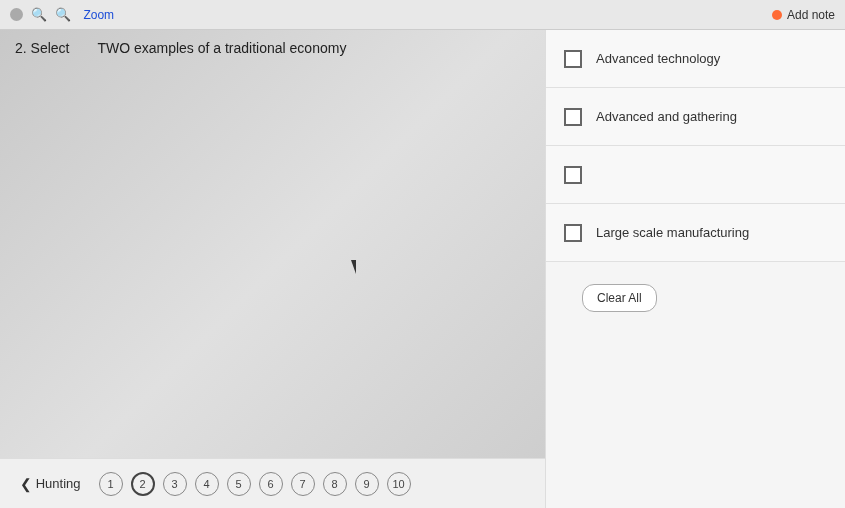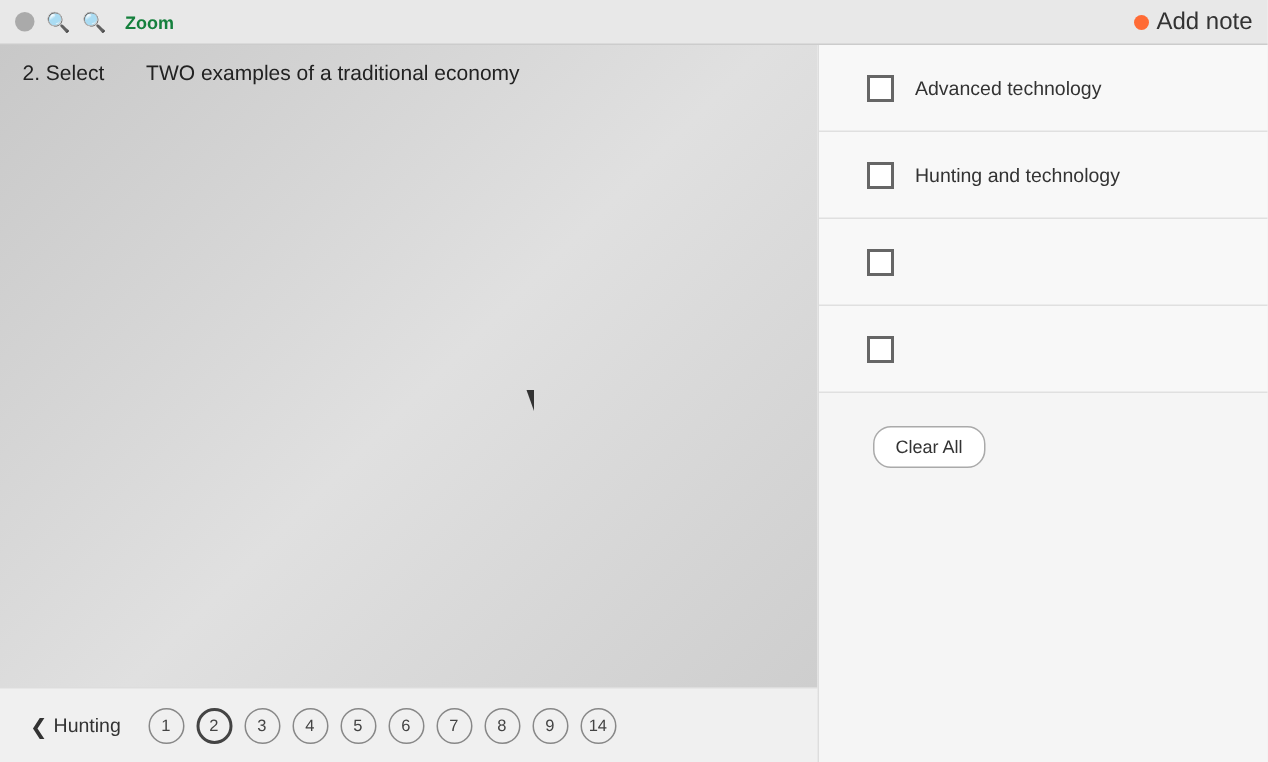--- a/index.html
+++ b/index.html
@@ -29,33 +29,32 @@
     }
     .circle-btn {
       width: 13px;
       height: 13px;
       border-radius: 50%;
       background: #aaa;
       display: inline-block;
     }
     .zoom-label {
       font-size: 12px;
-      color: #15803d;
+      color: #1d4ed8;
       margin-left: 4px;
-      font-weight: bold;
     }
     .add-note-btn {
       position: absolute;
       right: 10px;
       top: 50%;
       transform: translateY(-50%);
       display: flex;
       align-items: center;
       gap: 5px;
-      font-size: 16px;
+      font-size: 12px;
       color: #333;
       cursor: pointer;
     }
     .add-note-dot {
       width: 10px;
       height: 10px;
       border-radius: 50%;
       background: #ff6b35;
     }
 
@@ -99,21 +98,21 @@
       background: #f5f5f5;
       border-left: 1px solid #ddd;
       display: flex;
       flex-direction: column;
       padding: 0;
     }
 
     .answer-option {
       display: flex;
       align-items: center;
-      padding: 16px 32px;
+      padding: 16px 18px;
       border-bottom: 1px solid #e0e0e0;
       background: #f8f8f8;
       cursor: pointer;
       min-height: 58px;
     }
 
     .checkbox {
       width: 18px;
       height: 18px;
       border: 2px solid #666;
@@ -238,30 +237,31 @@
 
   <div class="right-panel">
 
     <div class="answer-option">
       <div class="checkbox"></div>
       <span class="answer-text">Advanced technology</span>
     </div>
 
     <div class="answer-option">
       <div class="checkbox"></div>
-      <span class="answer-text">Hunting and technology</span>
+      <span class="answer-text">Advanced and gathering</span>
     </div>
 
     <div class="answer-option">
       <div class="checkbox"></div>
     </div>
 
 
     <div class="answer-option">
       <div class="checkbox"></div>
+      <span class="answer-text">Large scale manufacturing</span>
     </div>
 
     <div style="padding: 10px 18px;">
       <button class="clear-all-btn">Clear All</button>
     </div>
 
   </div>
 
 </div>
 
@@ -298,15 +298,15 @@
   <div class="page-btn">
       <span>7</span>
     </div>
   <div class="page-btn">
       <span>8</span>
     </div>
   <div class="page-btn">
       <span>9</span>
     </div>
   <div class="page-btn">
-      <span>14</span>
+      <span>10</span>
     </div>
 </div>
 
 </body></html>

